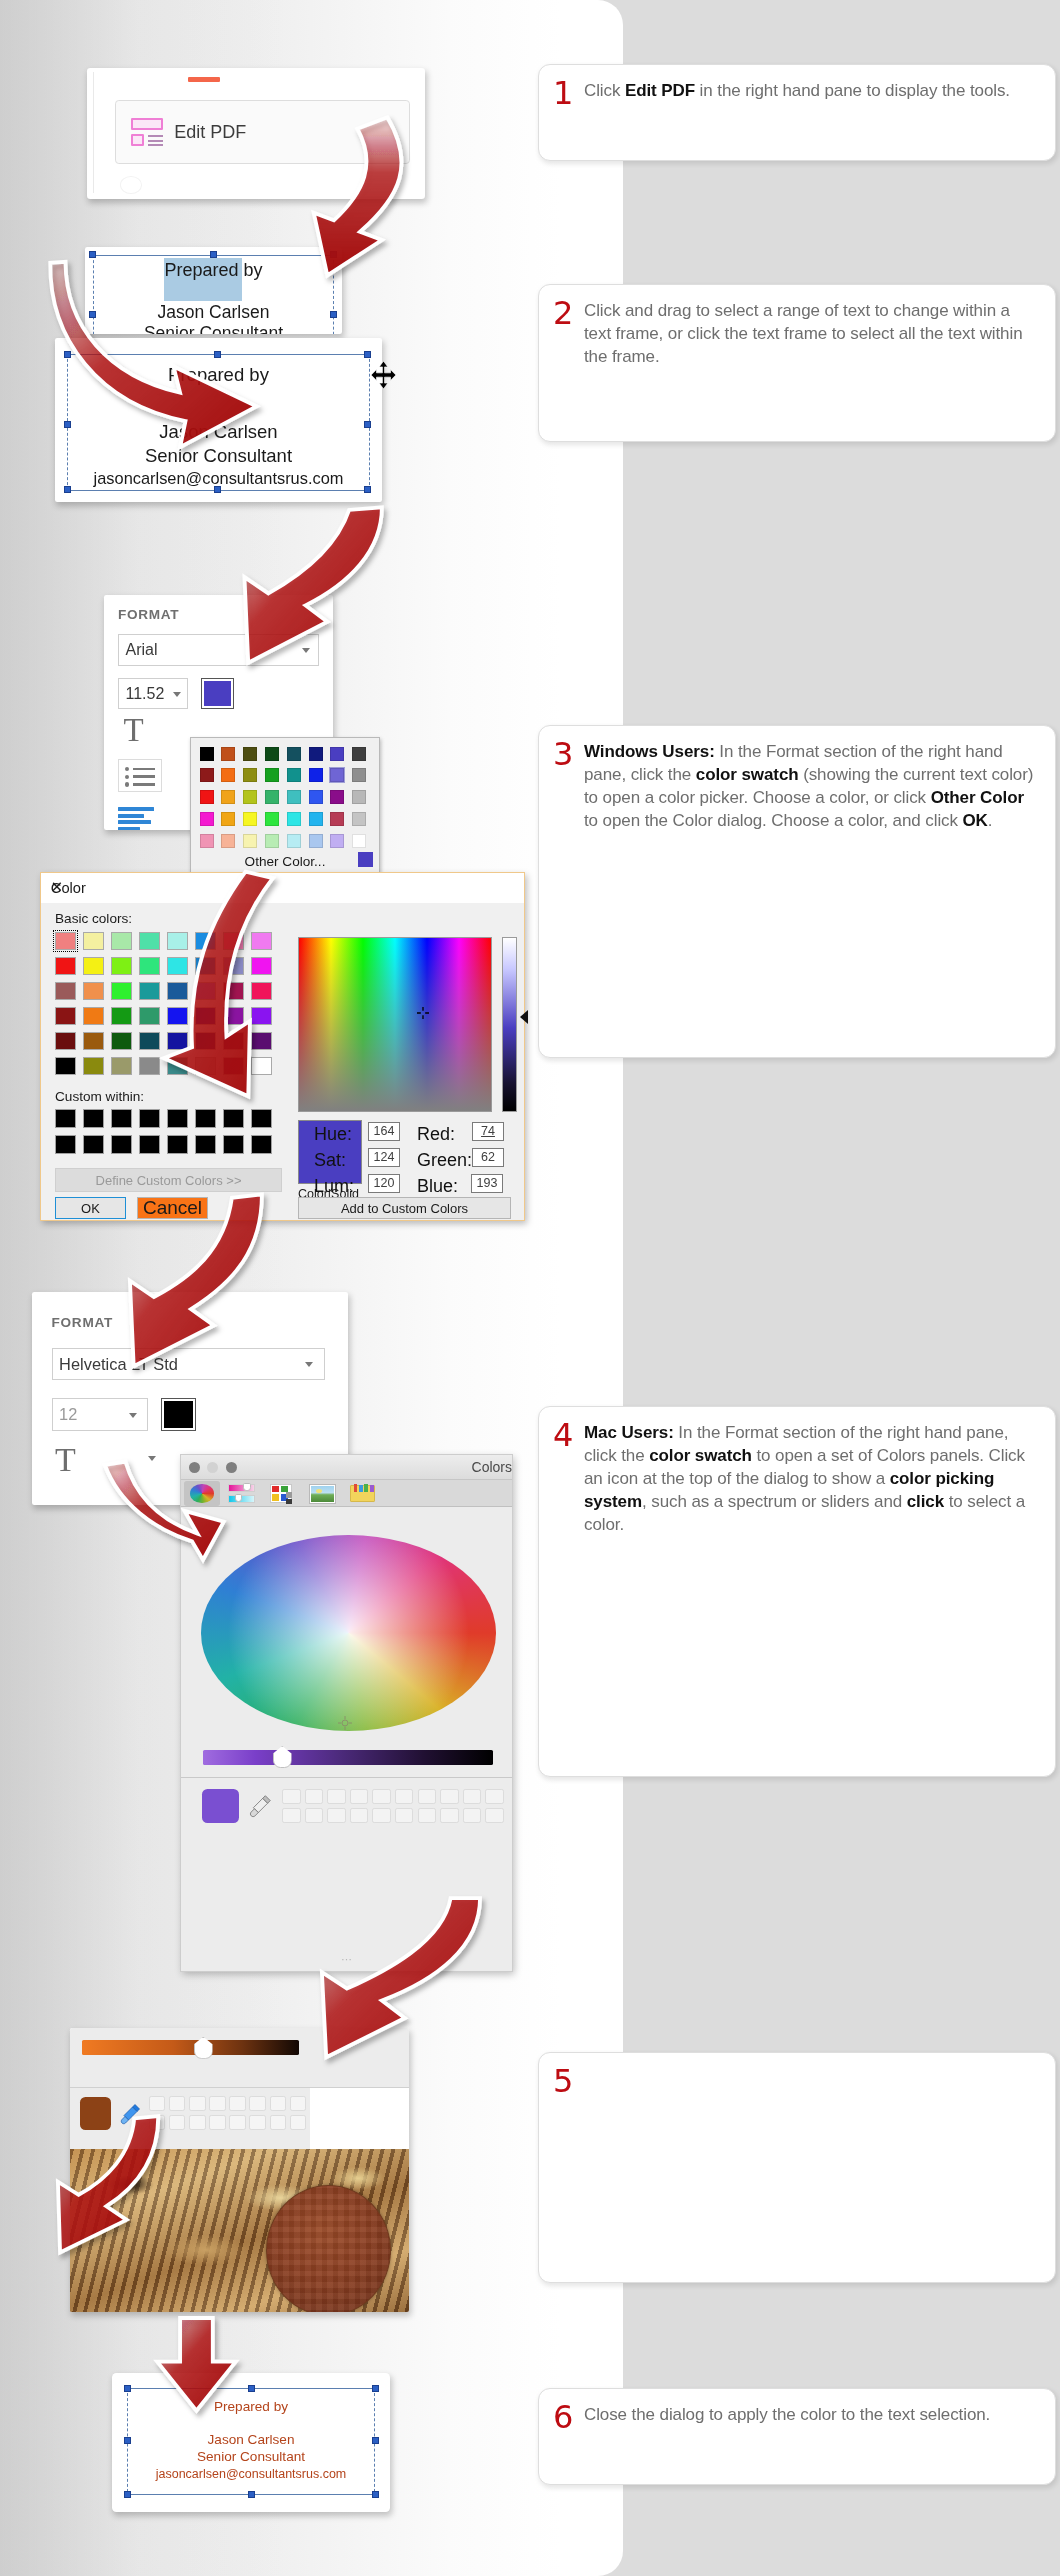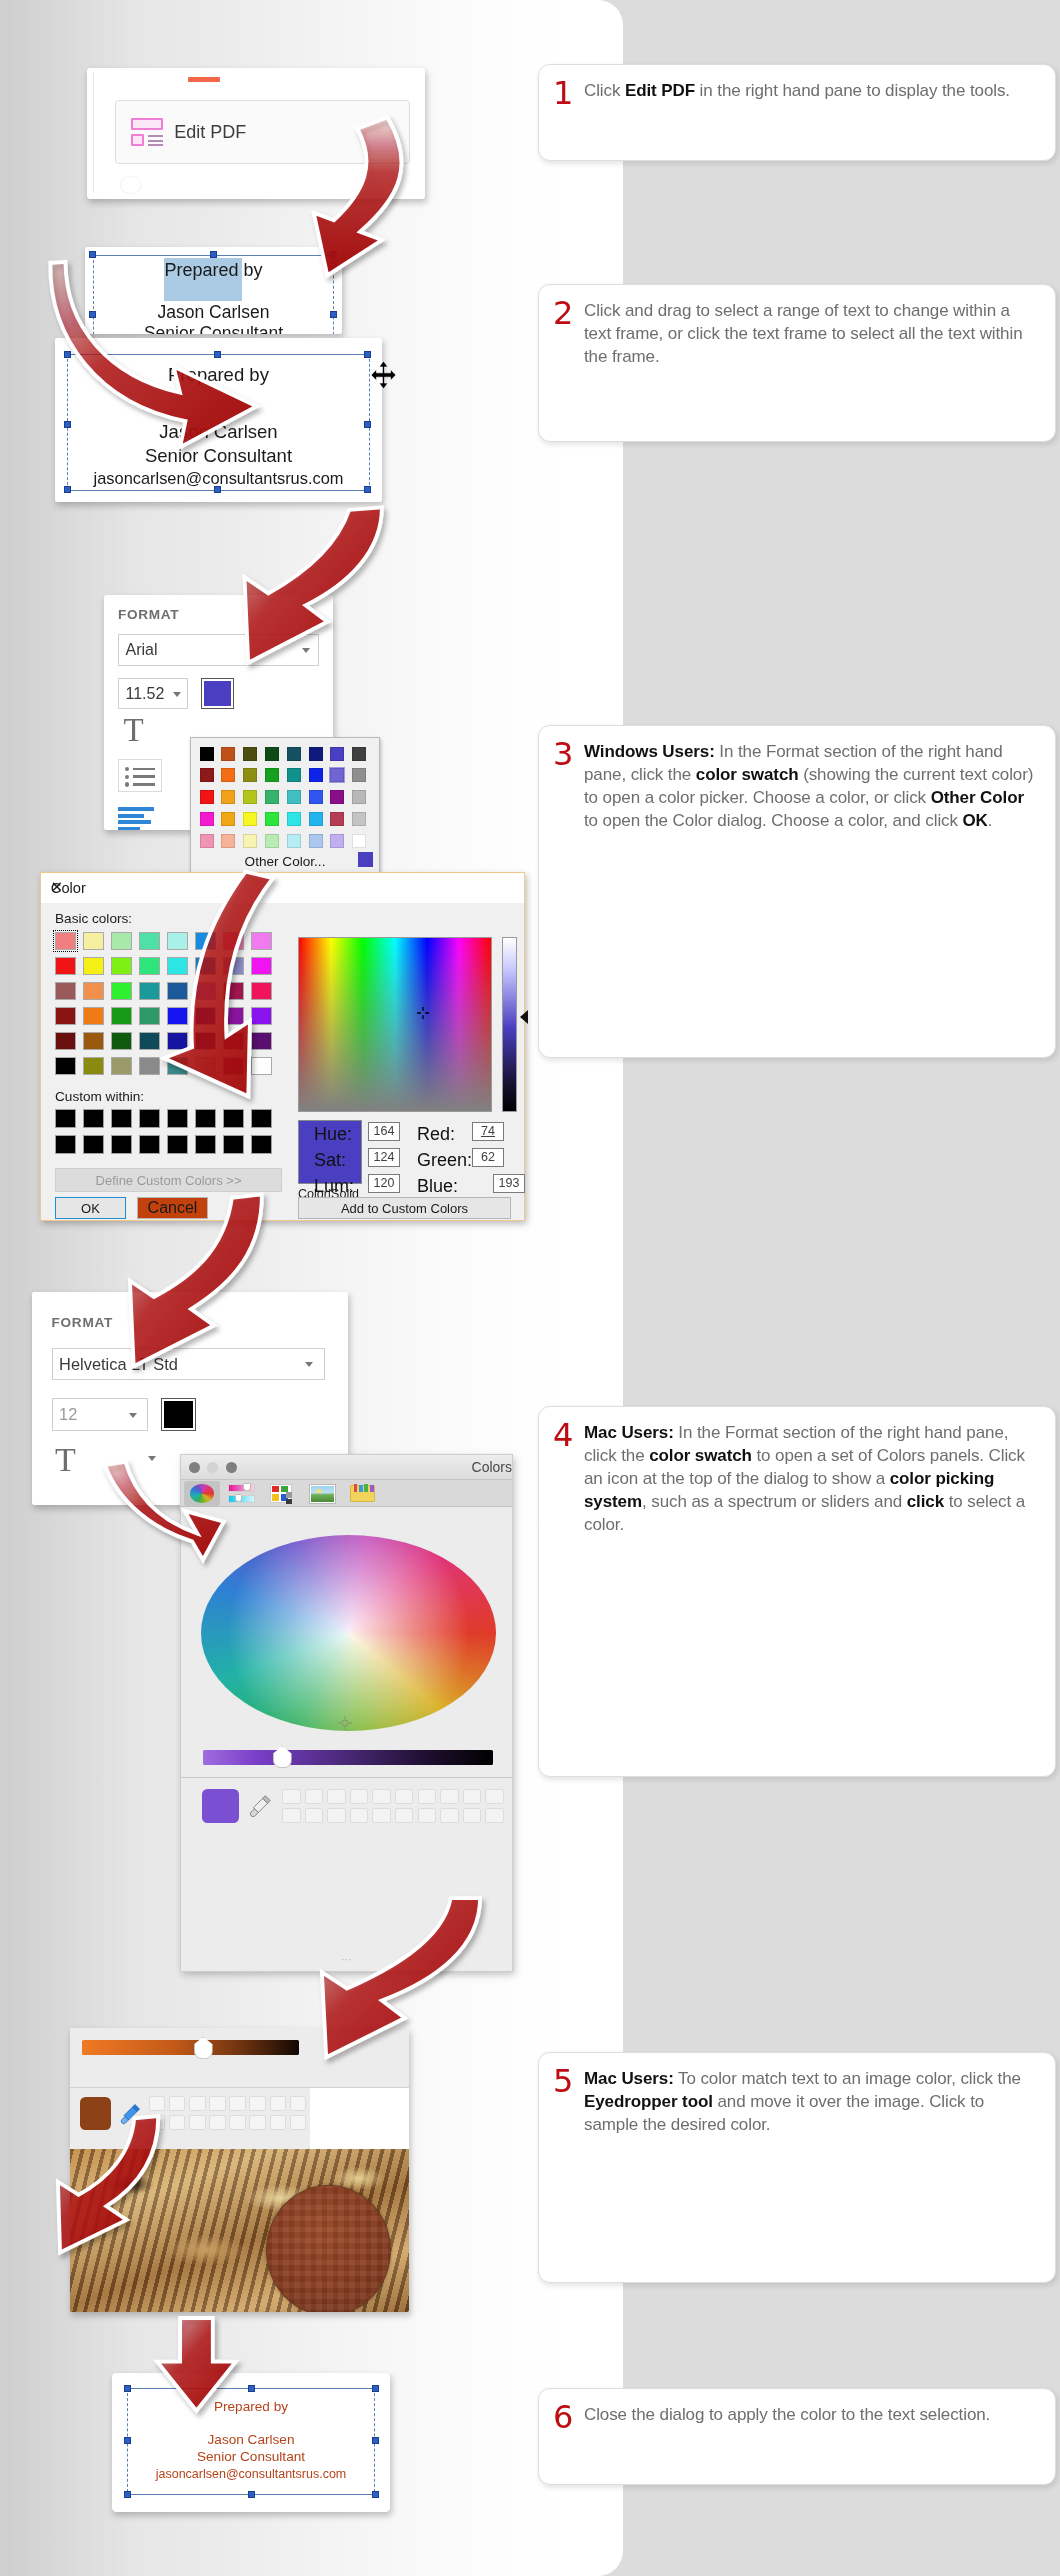--- a/index.html
+++ b/index.html
@@ -140,22 +140,22 @@
   .wc-label { position:absolute; font-size:13.6px; color:#1a1a1a; }
   #wc-basic { position:absolute; left:14px; top:59px; display:grid; grid-template-columns:repeat(8, 28px); grid-auto-rows:25px; }
   #wc-basic i { display:block; width:21px; height:18px; border:0.5px solid #a9a9a9; }
   #wc-basic .sel { outline:1.1px dotted #000; outline-offset:1.1px; }
   #wc-custom { position:absolute; left:14px; top:236px; display:grid; grid-template-columns:repeat(8, 28px); grid-auto-rows:26px; }
   #wc-custom i { display:block; width:21px; height:18.5px; background:#000; border:0.5px solid #a0a0a0; }
   #wc-define { position:absolute; left:14px; top:295px; width:227px; height:24px; background:#dcdcdc; border:0.5px solid #cfcfcf;
                display:flex;align-items:center;justify-content:center;font-size:13px;color:#9a9a9a; }
   #wc-ok { position:absolute; left:14px; top:324px; width:71px; height:22px; background:#e6e6e6; border:1.1px solid #1e8fd6;
            display:flex;align-items:center;justify-content:center;font-size:13px;color:#1a1a1a; }
-  #wc-cancel { position:absolute; left:96px; top:324px; width:71px; height:22px; background:#c2410c; border:0.5px solid #b5b5b5;
-           display:flex;align-items:center;justify-content:center;font-size:16px;color:#1a1a1a; }
+  #wc-cancel { position:absolute; left:96px; top:324px; width:71px; height:22px; background:#f97316; border:0.5px solid #b5b5b5;
+           display:flex;align-items:center;justify-content:center;font-size:19px;color:#1a1a1a; }
   #wc-spectrum { position:absolute; left:257px; top:64px; width:194px; height:175px;
     background:
       linear-gradient(to bottom, rgba(128,128,128,0) 0%, rgba(128,128,128,1) 100%),
       linear-gradient(to right, #ff0000, #ffff00, #00ff00, #00ffff, #0000ff, #ff00ff, #ff0000);
     border:0.5px solid #9a9a9a; }
   #wc-cross { position:absolute; left:376px; top:134px; width:12px; height:12px; }
   #wc-lum { position:absolute; left:461px; top:64px; width:15.3px; height:175px;
     background:linear-gradient(to bottom,#ffffff 0%,#c8c8ff 18%,#4a3ec1 52%,#171230 84%,#000 100%); border:0.5px solid #9a9a9a;}
   #wc-lumptr { position:absolute; left:479px; top:137px; width:0;height:0;
     border-top:7px solid transparent;border-bottom:7px solid transparent;border-right:8.7px solid #111;}
@@ -465,21 +465,21 @@
   <div class="wc-field" style="left:327px;top:249px;">164</div>
   <div class="wc-fname" style="left:273px;top:277px;">Sat:</div>
   <div class="wc-field" style="left:327px;top:275px;">124</div>
   <div class="wc-fname" style="left:273px;top:303px;">Lum:</div>
   <div class="wc-field" style="left:327px;top:301px;">120</div>
   <div class="wc-fname" style="left:376px;top:251px;">Red:</div>
   <div class="wc-field" style="left:431px;top:249px;text-decoration:underline;">74</div>
   <div class="wc-fname" style="left:376px;top:277px;">Green:</div>
   <div class="wc-field" style="left:431px;top:275px;">62</div>
   <div class="wc-fname" style="left:376px;top:303px;">Blue:</div>
-  <div class="wc-field" style="left:452px;top:301px;">193</div>
+  <div class="wc-field" style="left:430px;top:301px;">193</div>
 
   <div id="wc-addcustom">Add to Custom Colors</div>
 </div>
 
 <div class="shot" id="fmt-mac">
   <div class="fmt-title" style="left:19.6px;top:23px;">FORMAT</div>
   <div class="fmt-input" style="left:19.6px;top:56px;width:273px;height:32px;font-size:16.4px;">
     <span>Helvetica LT Std</span>
     <span style="position:absolute;right:11px;top:13px;" class="caret-dn"></span>
   </div>
@@ -647,21 +647,20 @@
   <div class="body"><b>Windows Users:</b> In the Format section of the right hand pane, click the <b>color swatch</b> (showing the current text color) to open a color picker. Choose a color, or click <b>Other Color</b> to open the Color dialog. Choose a color, and click <b>OK</b>.</div>
 </div>
 
 <div class="callout" id="callout-4" style="left:538px;top:1406px;width:518px;height:371px;">
   <div class="num">4</div>
   <div class="body"><b>Mac Users:</b> In the Format section of the right hand pane, click the <b>color swatch</b> to open a set of Colors panels. Click an icon at the top of the dialog to show a <b>color picking system</b>, such as a spectrum or sliders and <b>click</b> to select a color.</div>
 </div>
 
 <div class="callout" id="callout-5" style="left:538px;top:2052px;width:518px;height:231px;">
   <div class="num">5</div>
-  <div class="body"><b>Mac Users:</b> To color match text to an image color, click the <b>Eyedropper tool</b> and move it over the image. Click to sample the desired color.</div>
 </div>
 
 <div class="callout" id="callout-6" style="left:538px;top:2388px;width:518px;height:97px;">
   <div class="num">6</div>
   <div class="body">Close the dialog to apply the color to the text selection.</div>
 </div>
 
 <svg class="svgwrap" viewBox="0 0 1945 4723">
   <defs>
     <filter id="ashadow" x="-30%" y="-30%" width="170%" height="170%">

